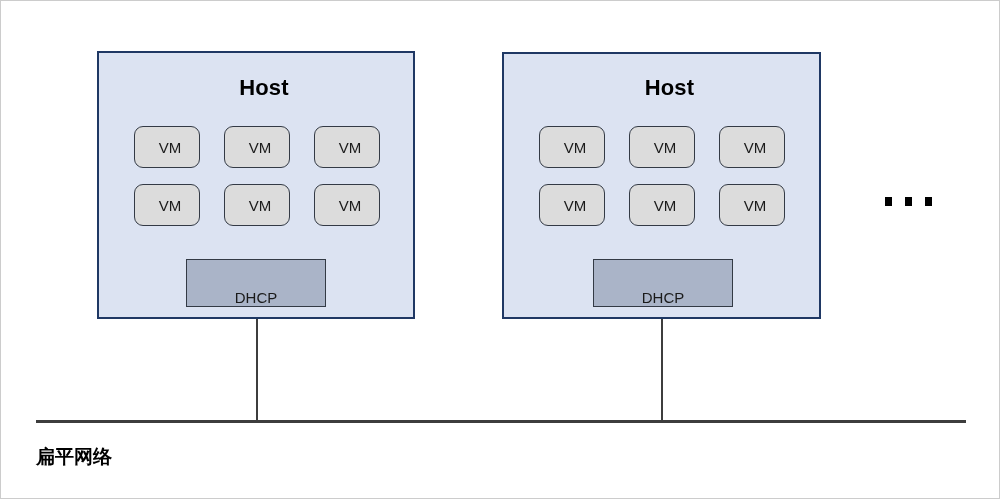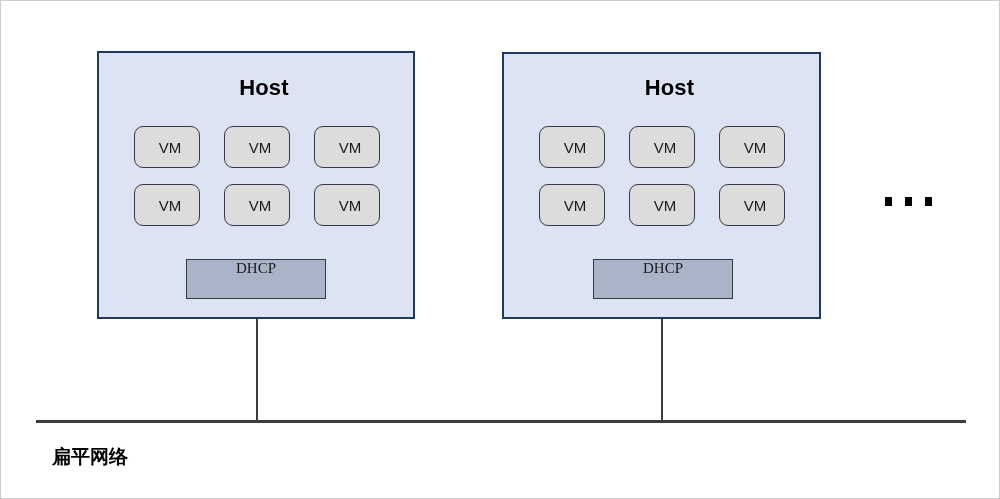--- a/index.html
+++ b/index.html
@@ -54,29 +54,28 @@
     font-size: 15px;
     color: #1a1a1a;
     padding-left: 6px;
   }
 
   
   .dhcp-box {
     position: absolute;
     box-sizing: border-box;
     width: 140px;
-    height: 40px;
+    height: 48px;
     background: #aab4c8;
     border: 1.6px solid #333a45;
     display: flex;
-    align-items: flex-start;
+    align-items: flex-end;
     justify-content: center;
     font-size: 15px;
     color: #1a1a1a;
-    font-family: Liberation Serif, serif;
   }
 
   
   .uplink {
     position: absolute;
     width: 2px;
     background: #3d3d3d;
   }
   .network-line {
     position: absolute;
@@ -169,15 +168,15 @@
     <span class="dot"></span>
     <span class="dot"></span>
     <span class="dot"></span>
   </div>
 
   <div class="uplink" style="left:255px; top:318px; height:102px;"></div>
   <div class="uplink" style="left:660px; top:318px; height:102px;"></div>
 
   <div class="network-line" style="left:35px; top:419px; width:930px;"></div>
 
-  <div class="network-label" style="left:35px; top:443px;margin-left:16px;">扁平网络</div>
+  <div class="network-label" style="left:35px; top:443px;">扁平网络</div>
 
 </div>
 
 </body></html>

